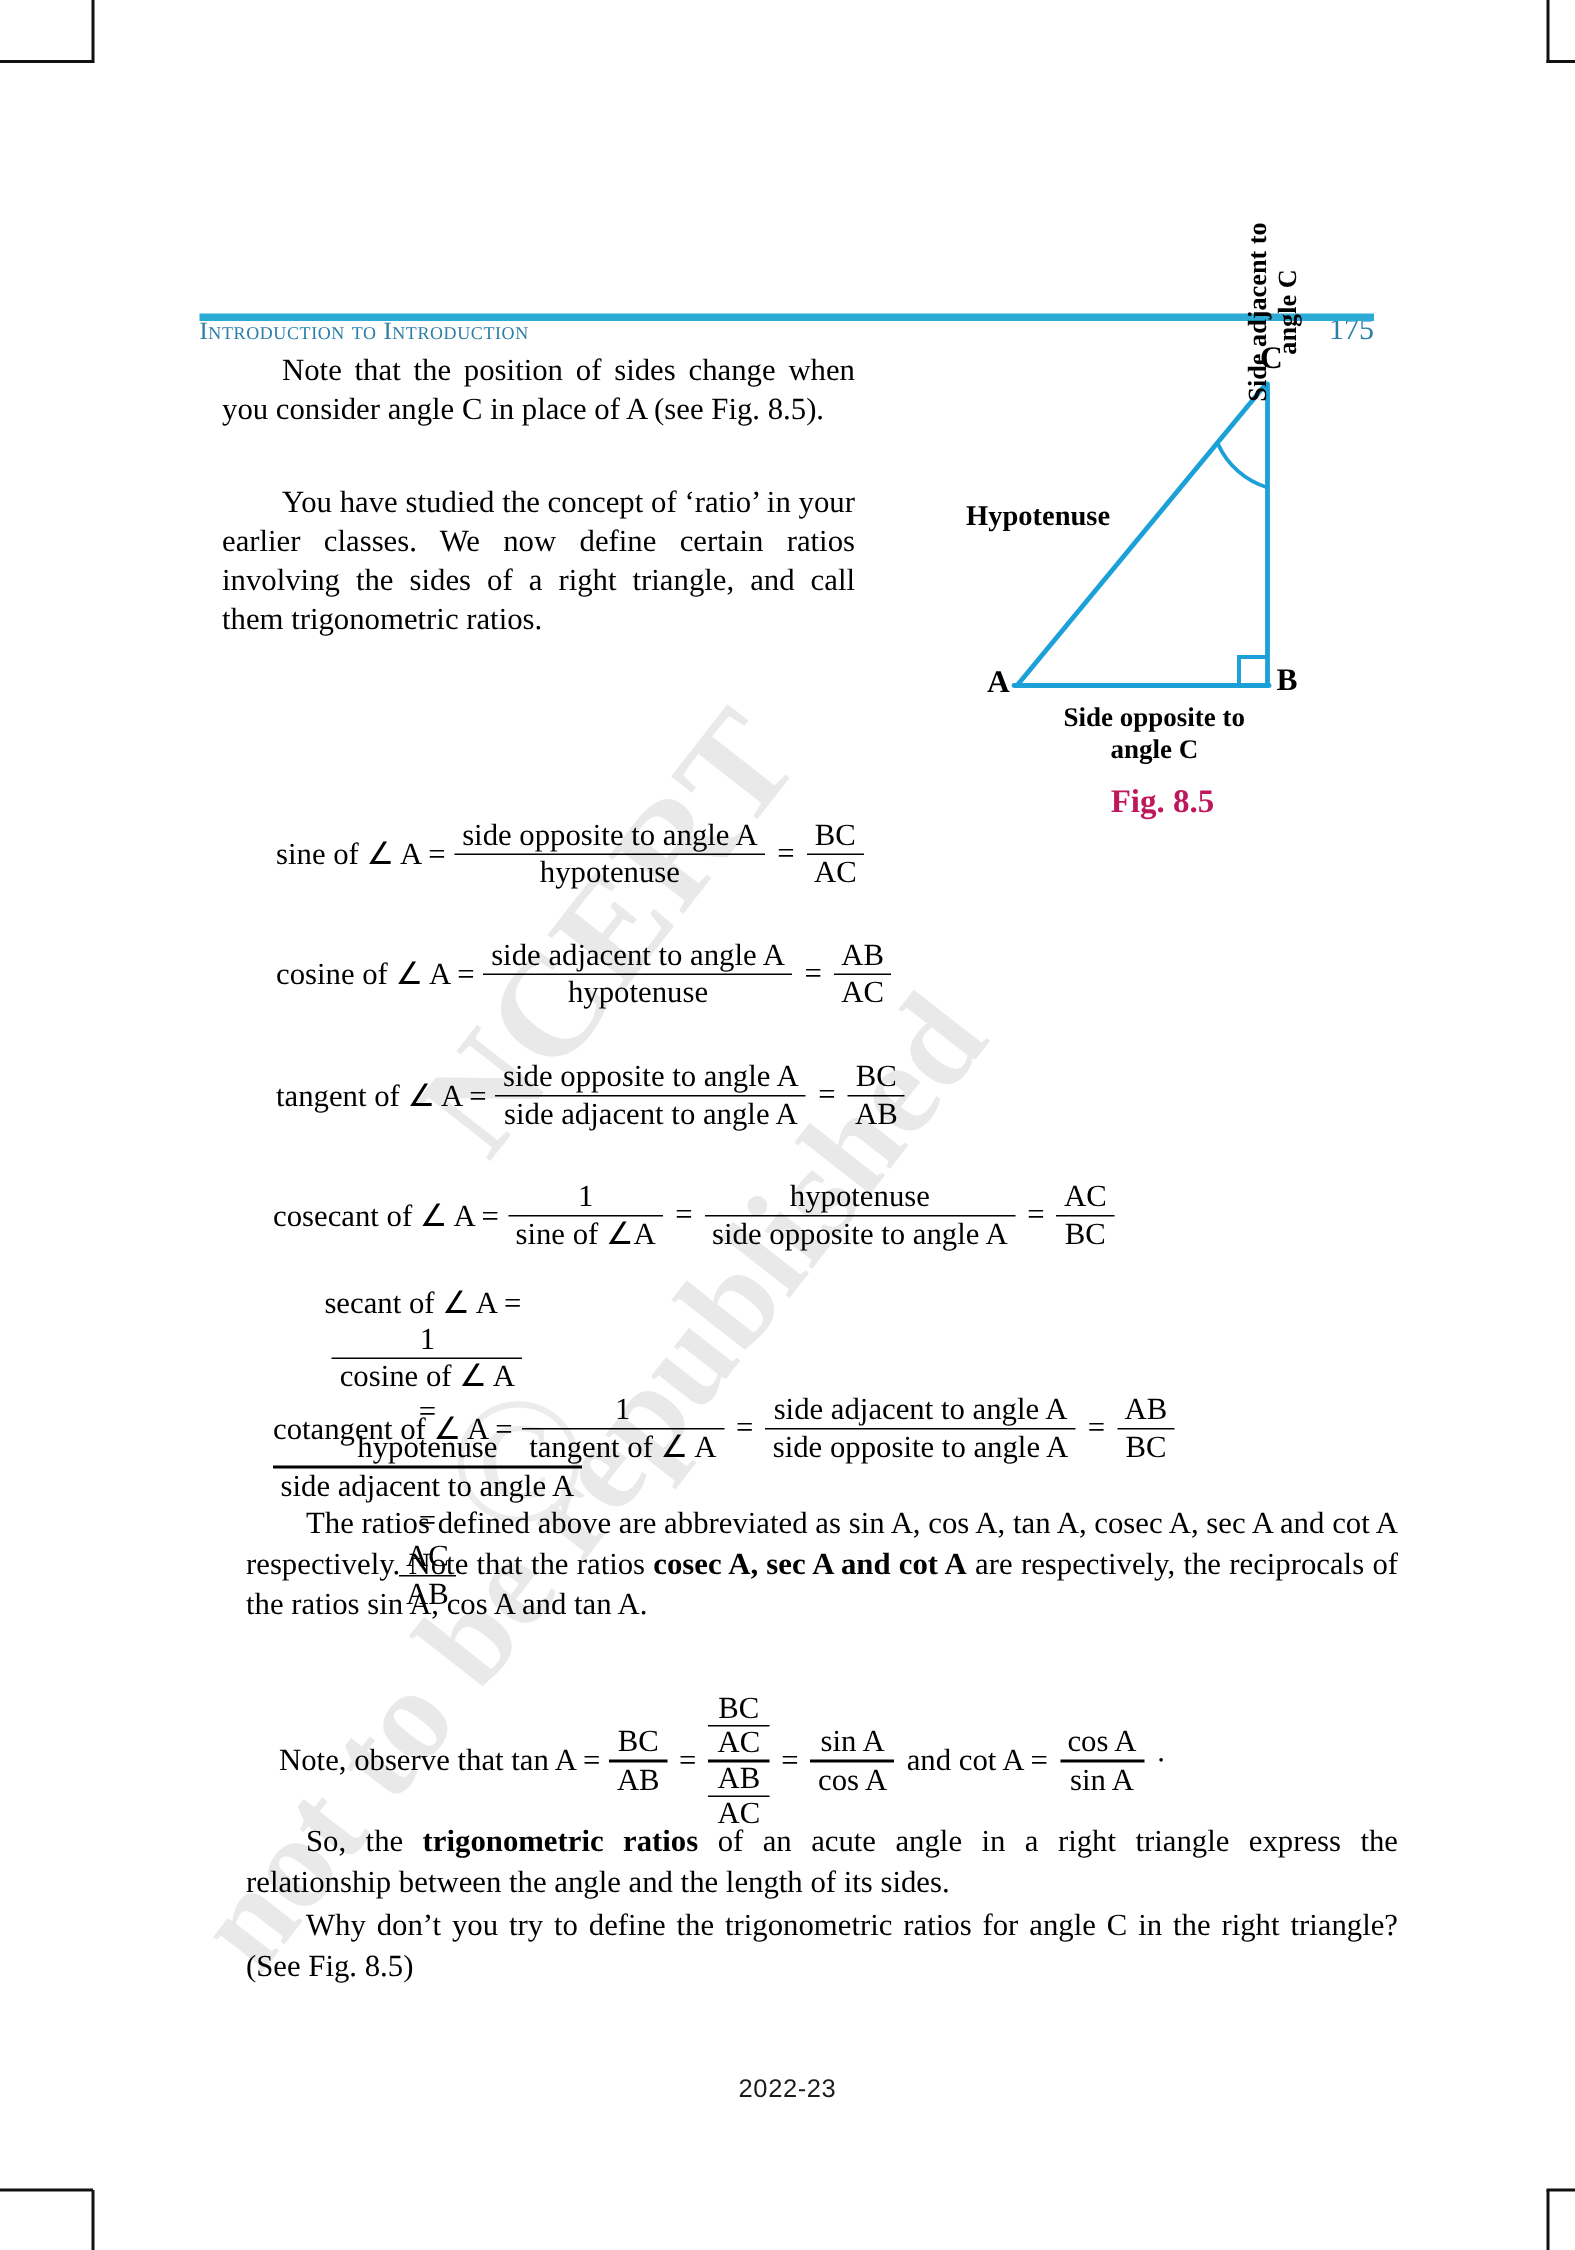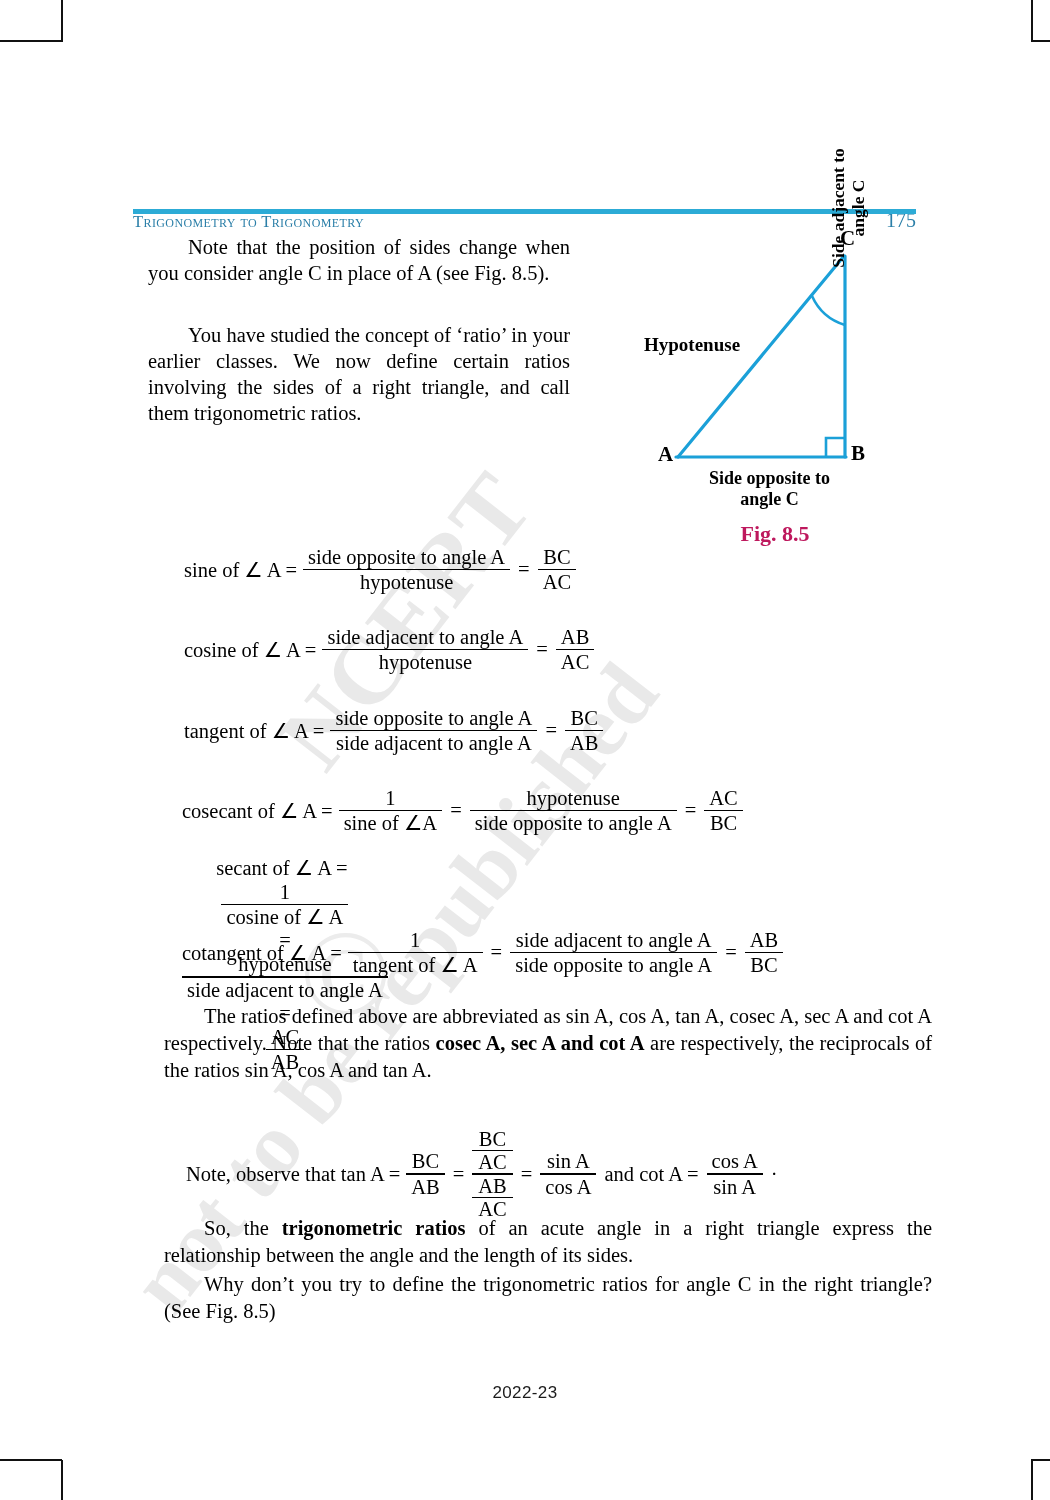--- a/index.html
+++ b/index.html
@@ -236,21 +236,21 @@
     <div class="cropmark cm-tl-v"></div>
     <div class="cropmark cm-tl-h"></div>
     <div class="cropmark cm-tr-v"></div>
     <div class="cropmark cm-tr-h"></div>
     <div class="cropmark cm-bl-v"></div>
     <div class="cropmark cm-bl-h"></div>
     <div class="cropmark cm-br-v"></div>
     <div class="cropmark cm-br-h"></div>
 
     <div id="header-row">
-      <div id="header-title">Trigonometry to Trigonometry</div>
+      <div id="header-title">Introduction to Introduction</div>
       <div id="header-pageno">175</div>
     </div>
     <div id="header-rule"></div>
 
     <div id="figure">
       <svg id="fig-svg" width="330" height="320" viewBox="0 0 330 320">
 
         <line x1="78" y1="229" x2="244" y2="28" stroke="#1ba0d8" stroke-width="3.2" stroke-linecap="round"></line>
 
         <line x1="76" y1="229" x2="246" y2="229" stroke="#1ba0d8" stroke-width="3.2" stroke-linecap="round"></line>

